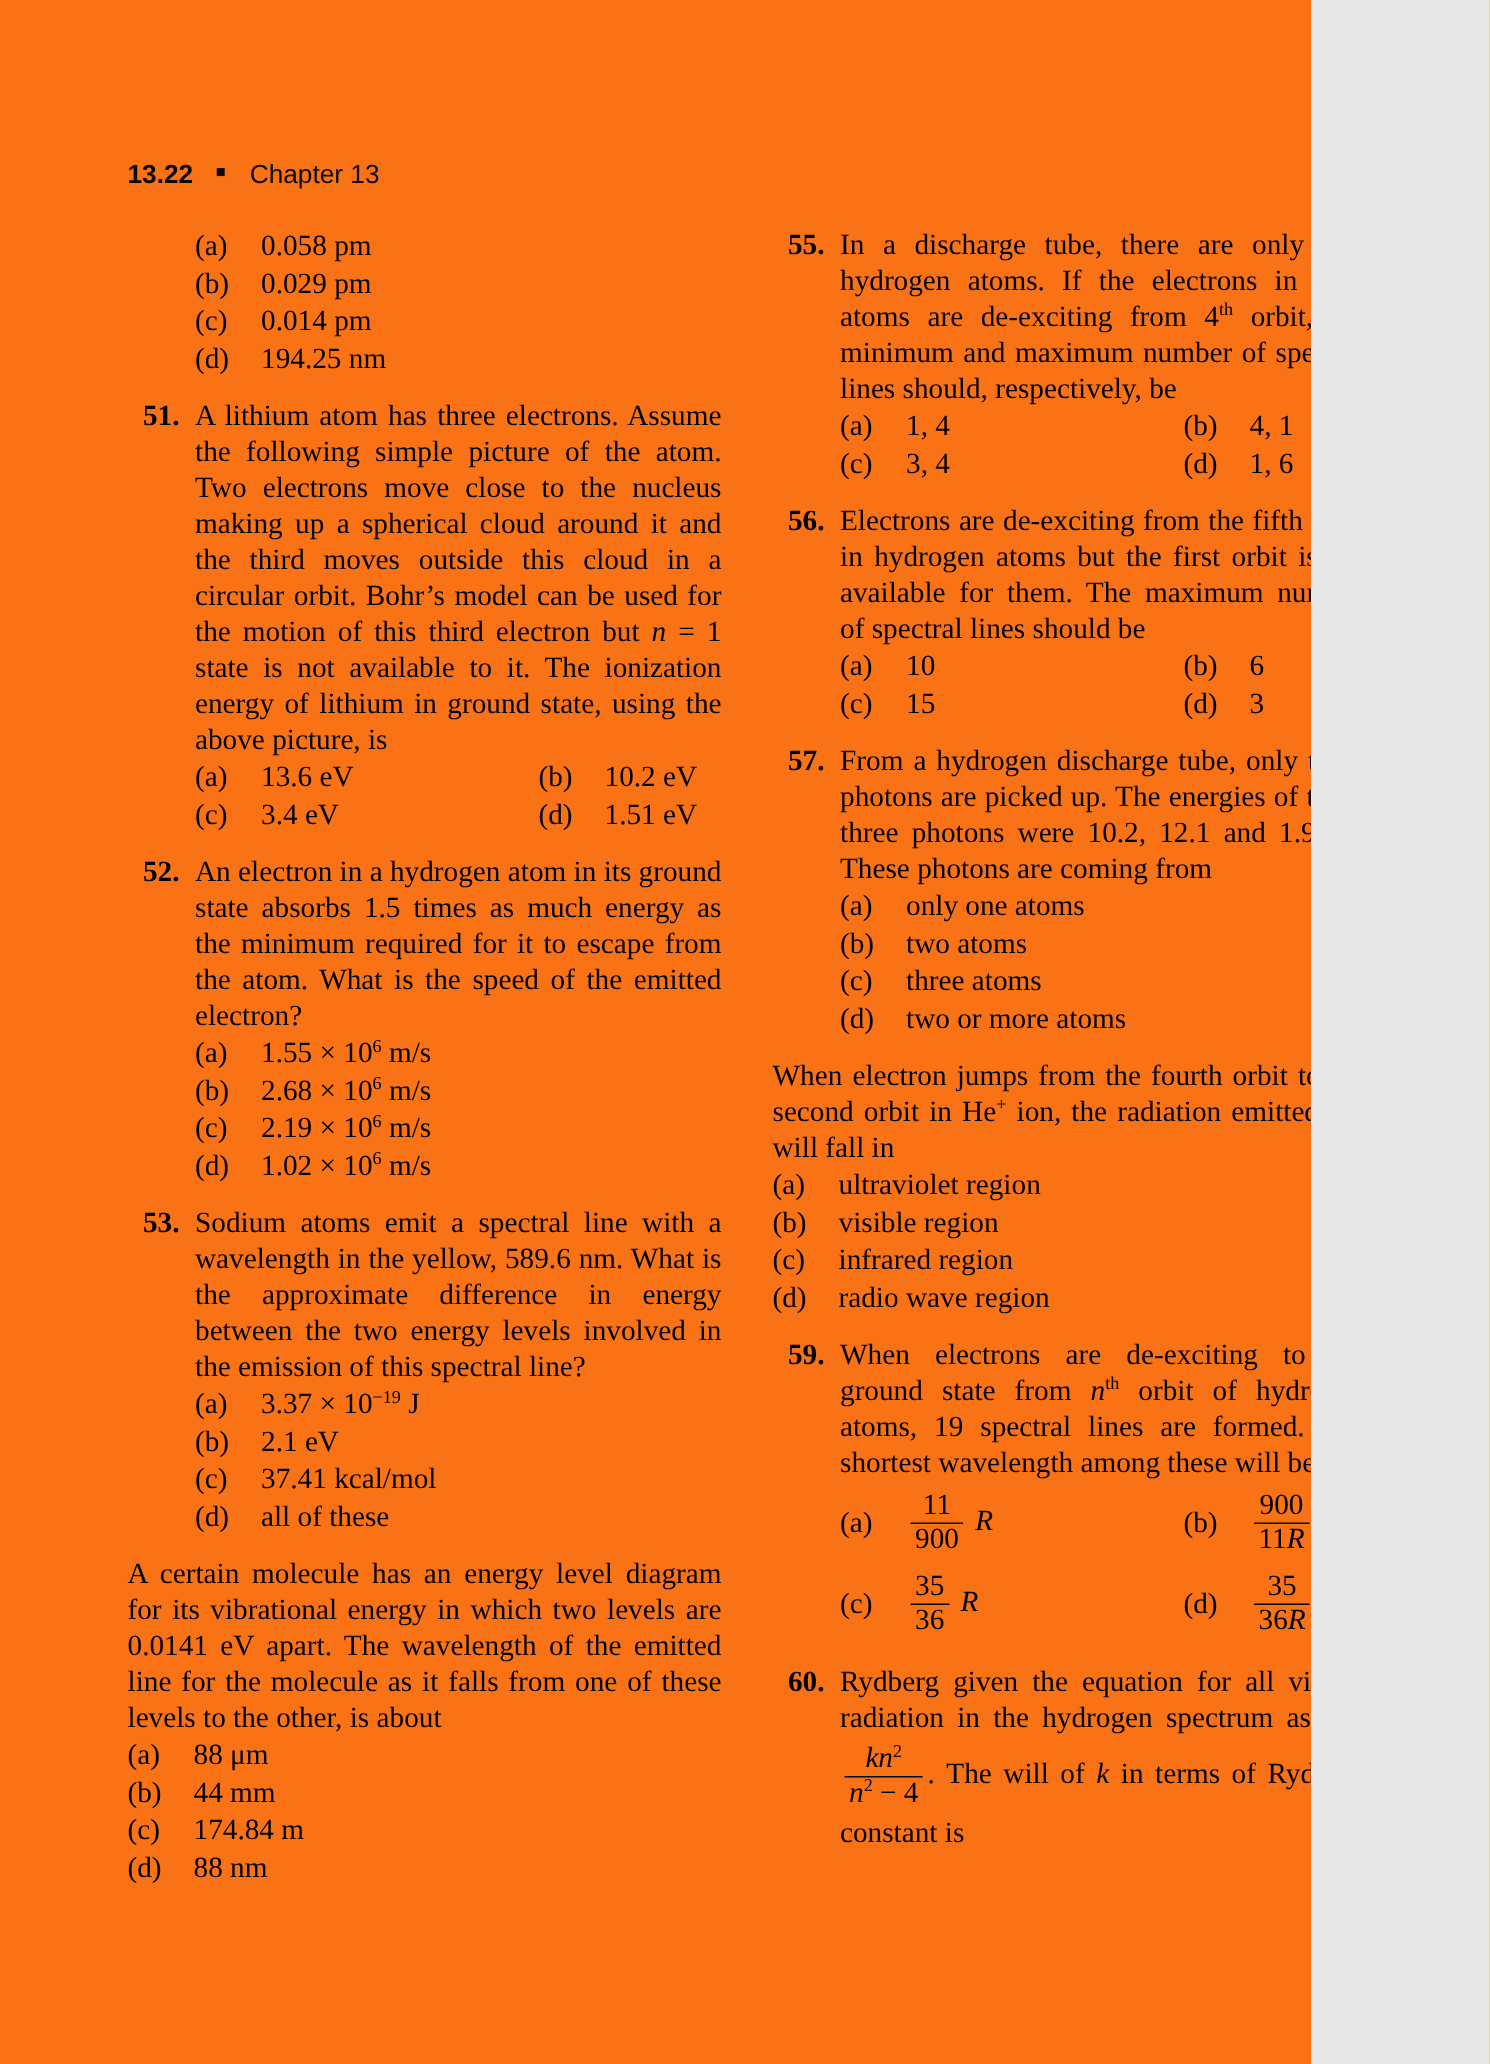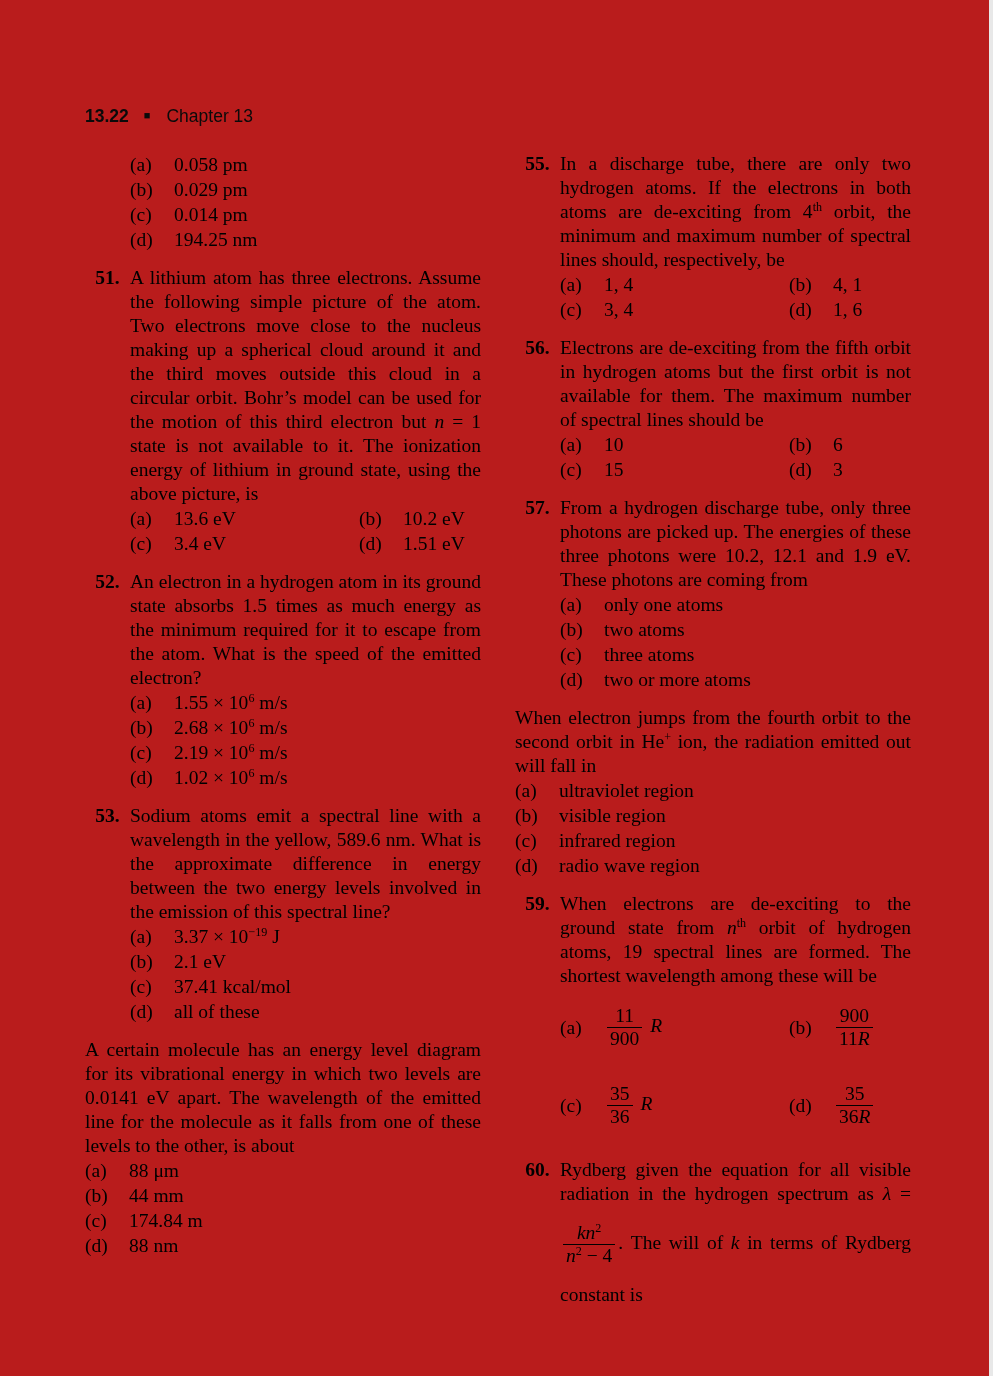--- a/index.html
+++ b/index.html
@@ -1,20 +1,20 @@
 <!DOCTYPE html>
 <html><head>
 <meta charset="utf-8">
 <style>
   html, body { margin: 0; padding: 0; background: #e8e8e8; }
   .page {
     position: relative;
-    width: 989px;
+    width: 874px;
     height: 1376px;
-    background: #b91c1c;
+    background: #f97316;
     color: #000;
     font-family: "Liberation Serif", serif;
     font-size: 19.5px;
     line-height: 24px;
     overflow: hidden;
   }
   .page-header {
     position: absolute;
     left: 85px;
     top: 104px;
@@ -57,21 +57,21 @@
     font-size: 0.62em;
     position: relative;
     top: -0.55em;
     line-height: 0;
   }
   .frac {
     display: inline-flex;
     flex-direction: column;
     align-items: center;
     vertical-align: middle;
-    margin: 16px 3px;
+    margin: 4px 3px;
     line-height: 22px;
     text-align: center;
   }
   .fnum { padding: 0 3px; }
   .fden { border-top: 1.6px solid #000; padding: 0 3px; }
 </style>
 </head>
 <body>
 
 <div class="page">

